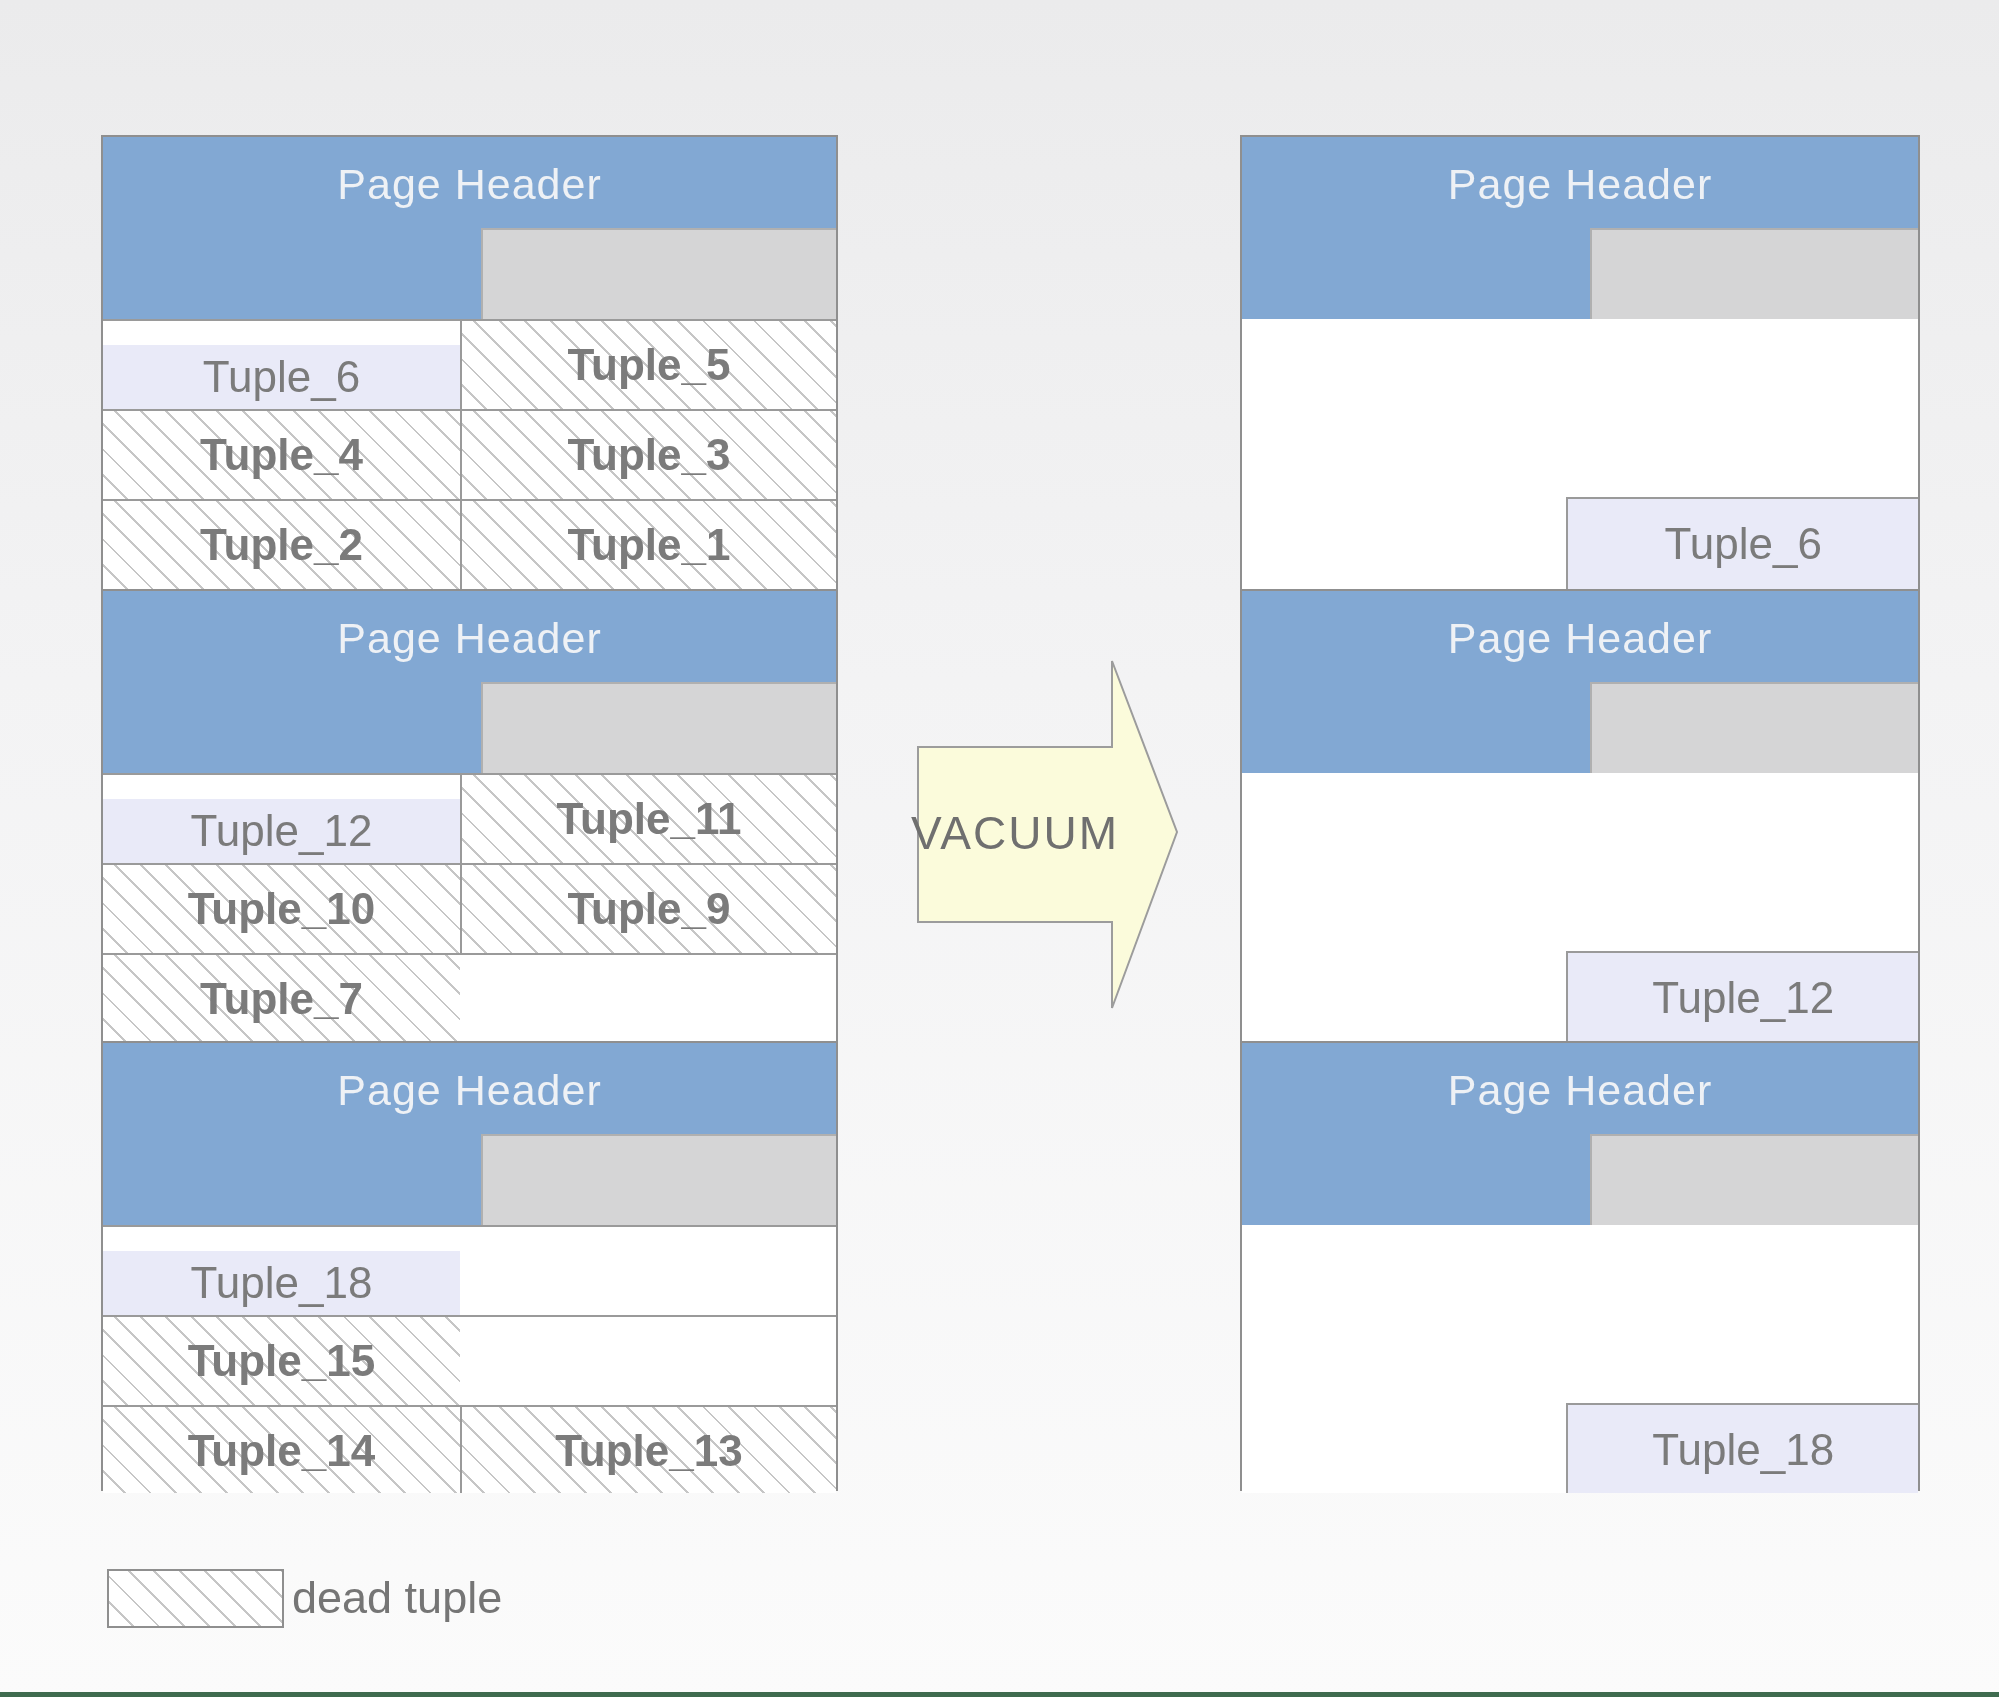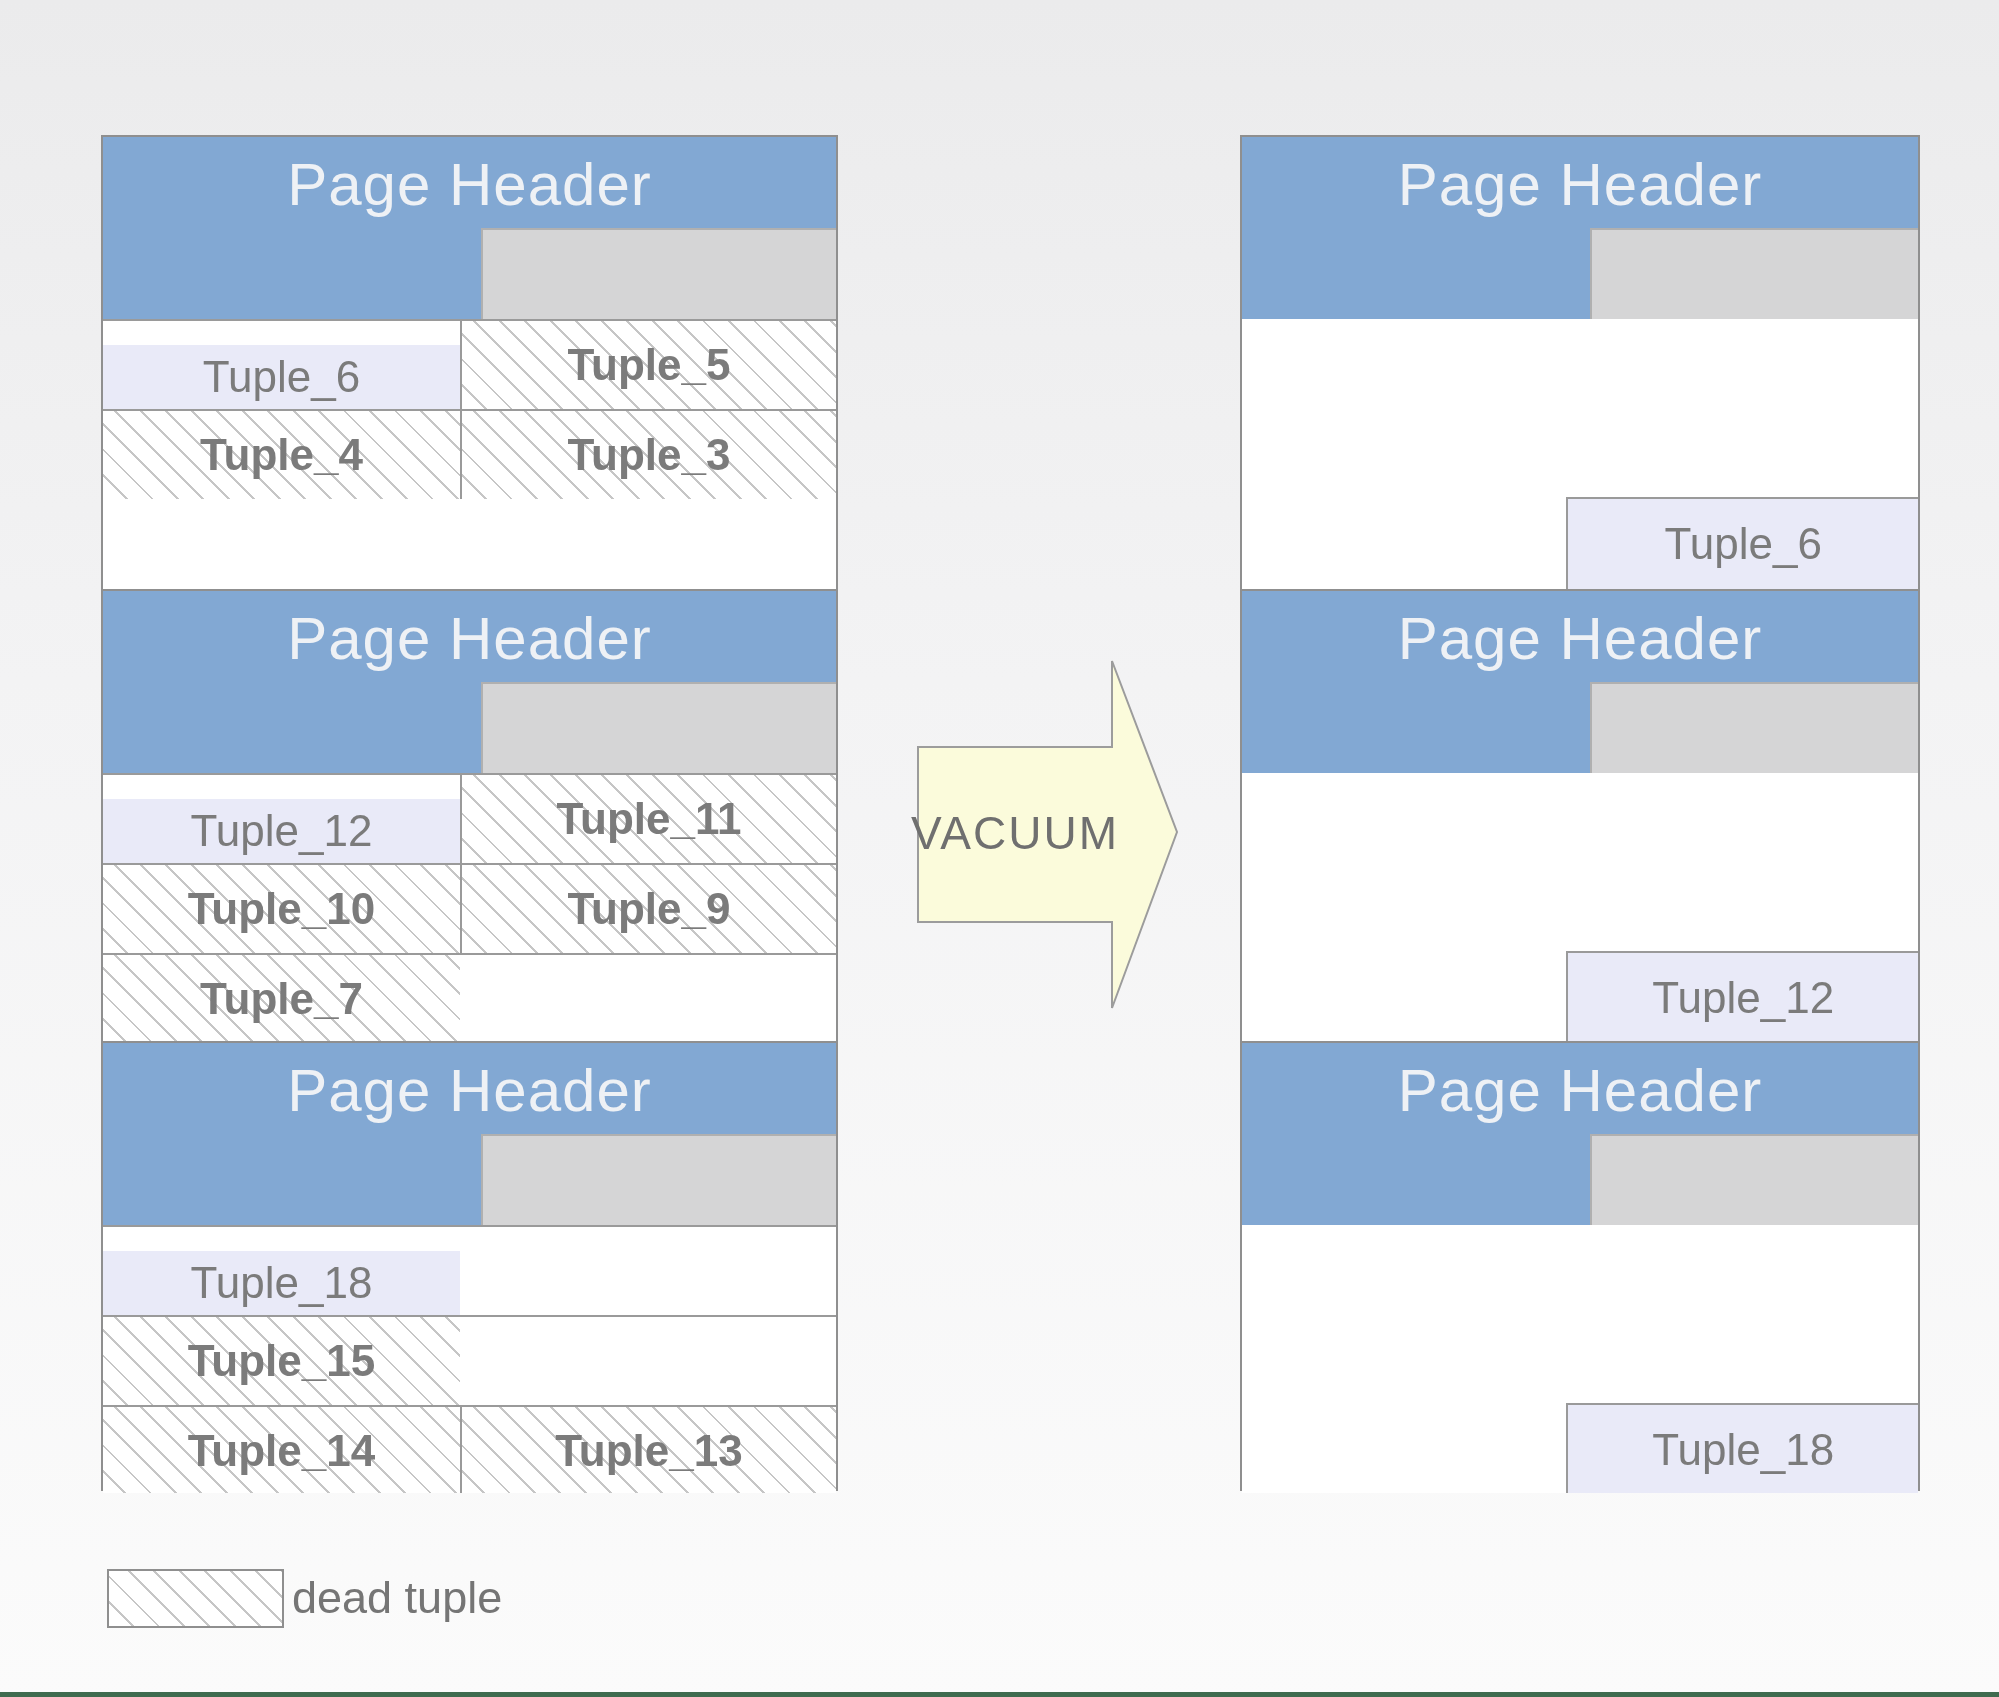--- a/index.html
+++ b/index.html
@@ -12,21 +12,21 @@
     position:absolute;background:#ffffff;border:2px solid #8f8f8f;box-sizing:border-box;
   }
   .diagram-left{left:101px;top:135px;width:737px;height:1356px;}
   .diagram-right{left:1240px;top:135px;width:680px;height:1356px;}
   .page{height:452px;box-sizing:border-box;overflow:hidden;position:relative;}
   .page + .page{border-top:2px solid #8f8f8f;}
   .page-header{height:182px;background:#82a8d3;position:relative;}
   .page-header-title{
     position:absolute;left:0;top:0;right:0;height:95px;
     display:flex;align-items:center;justify-content:center;
-    color:#eef1f5;font-size:60px;letter-spacing:1px;
+    color:#eef1f5;font-size:43px;letter-spacing:1px;
   }
   .header-gray-box{
     position:absolute;right:0;bottom:0;width:48.5%;height:91px;
     background:#d5d5d6;border-top:2px solid #b0b0b0;border-left:2px solid #b0b0b0;
     box-sizing:border-box;
   }
   .row{display:flex;height:90px;border-top:2px solid #9a9a9a;box-sizing:border-box;}
   .cell{
     flex:1;display:flex;align-items:center;justify-content:center;
     font-size:44px;color:#7b7b7b;box-sizing:border-box;background:#ffffff;
@@ -70,20 +70,24 @@
         <div class="page-header-title">Page Header</div>
         <div class="header-gray-box"></div>
       </div>
       <div class="row">
         <div class="cell live">Tuple_6</div>
         <div class="cell dead">Tuple_5</div>
       </div>
       <div class="row">
         <div class="cell dead">Tuple_4</div>
         <div class="cell dead">Tuple_3</div>
+      </div>
+      <div class="row">
+        <div class="cell dead">Tuple_2</div>
+        <div class="cell dead">Tuple_1</div>
       </div>
     </div>
 
     <div class="page">
       <div class="page-header">
         <div class="page-header-title">Page Header</div>
         <div class="header-gray-box"></div>
       </div>
       <div class="row">
         <div class="cell live">Tuple_12</div>

